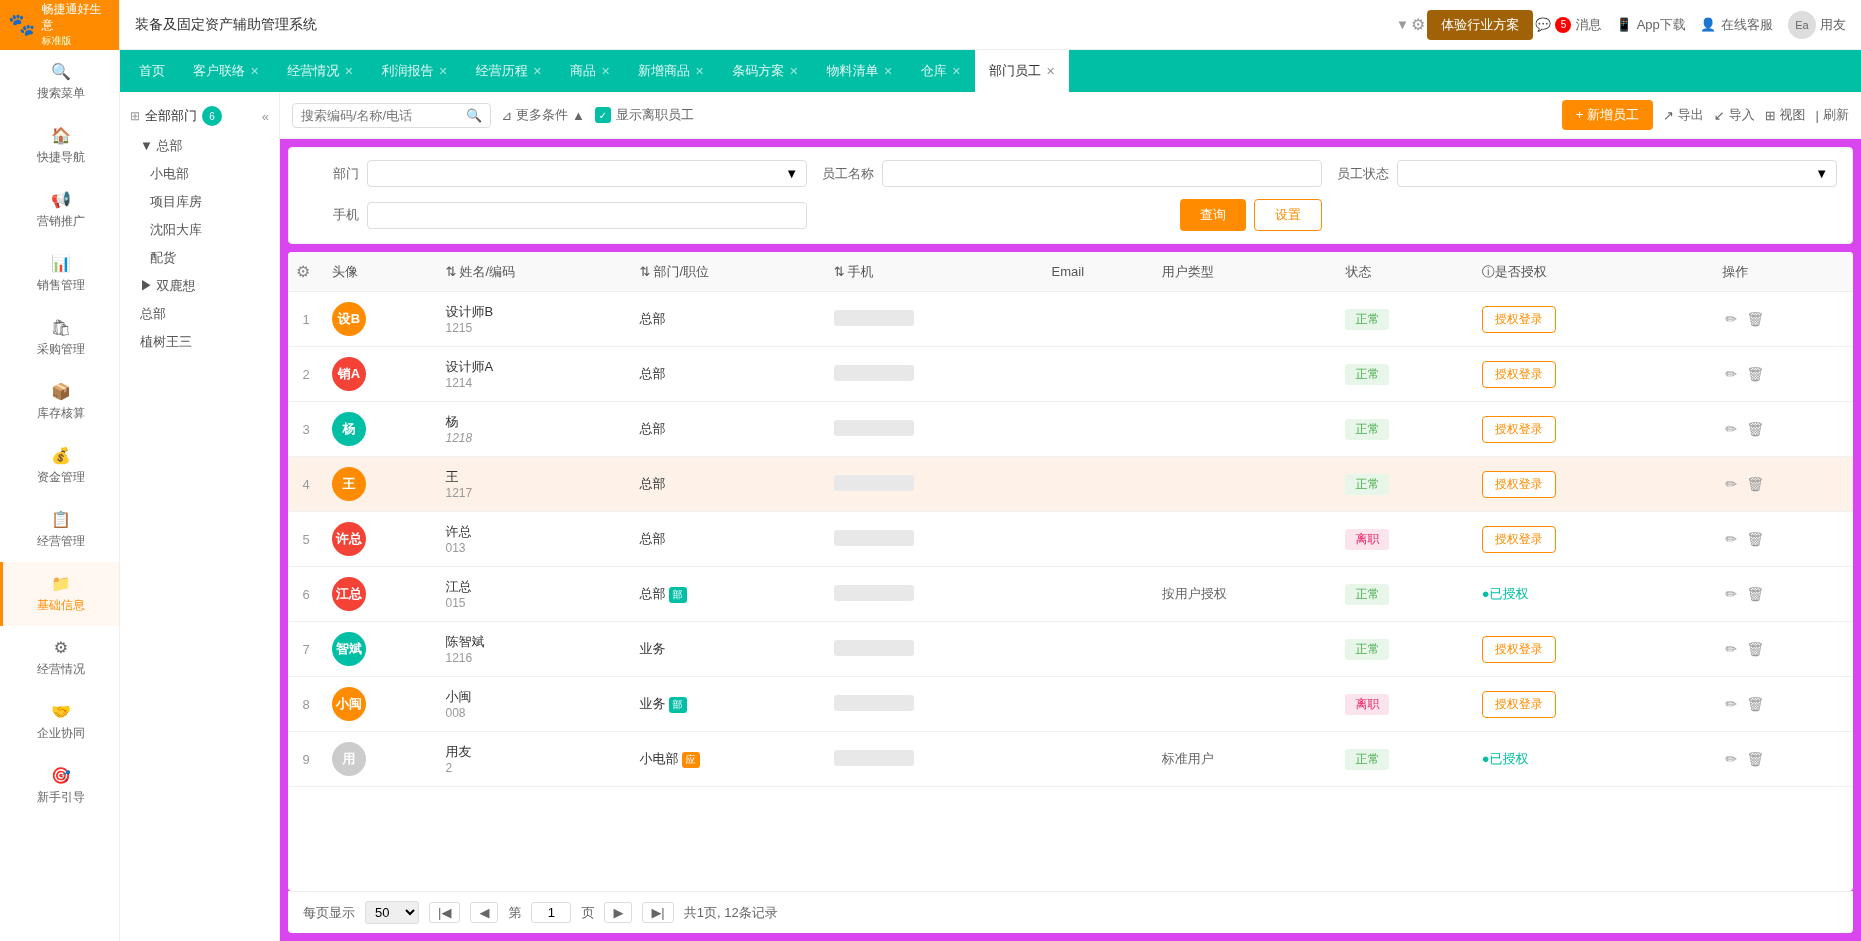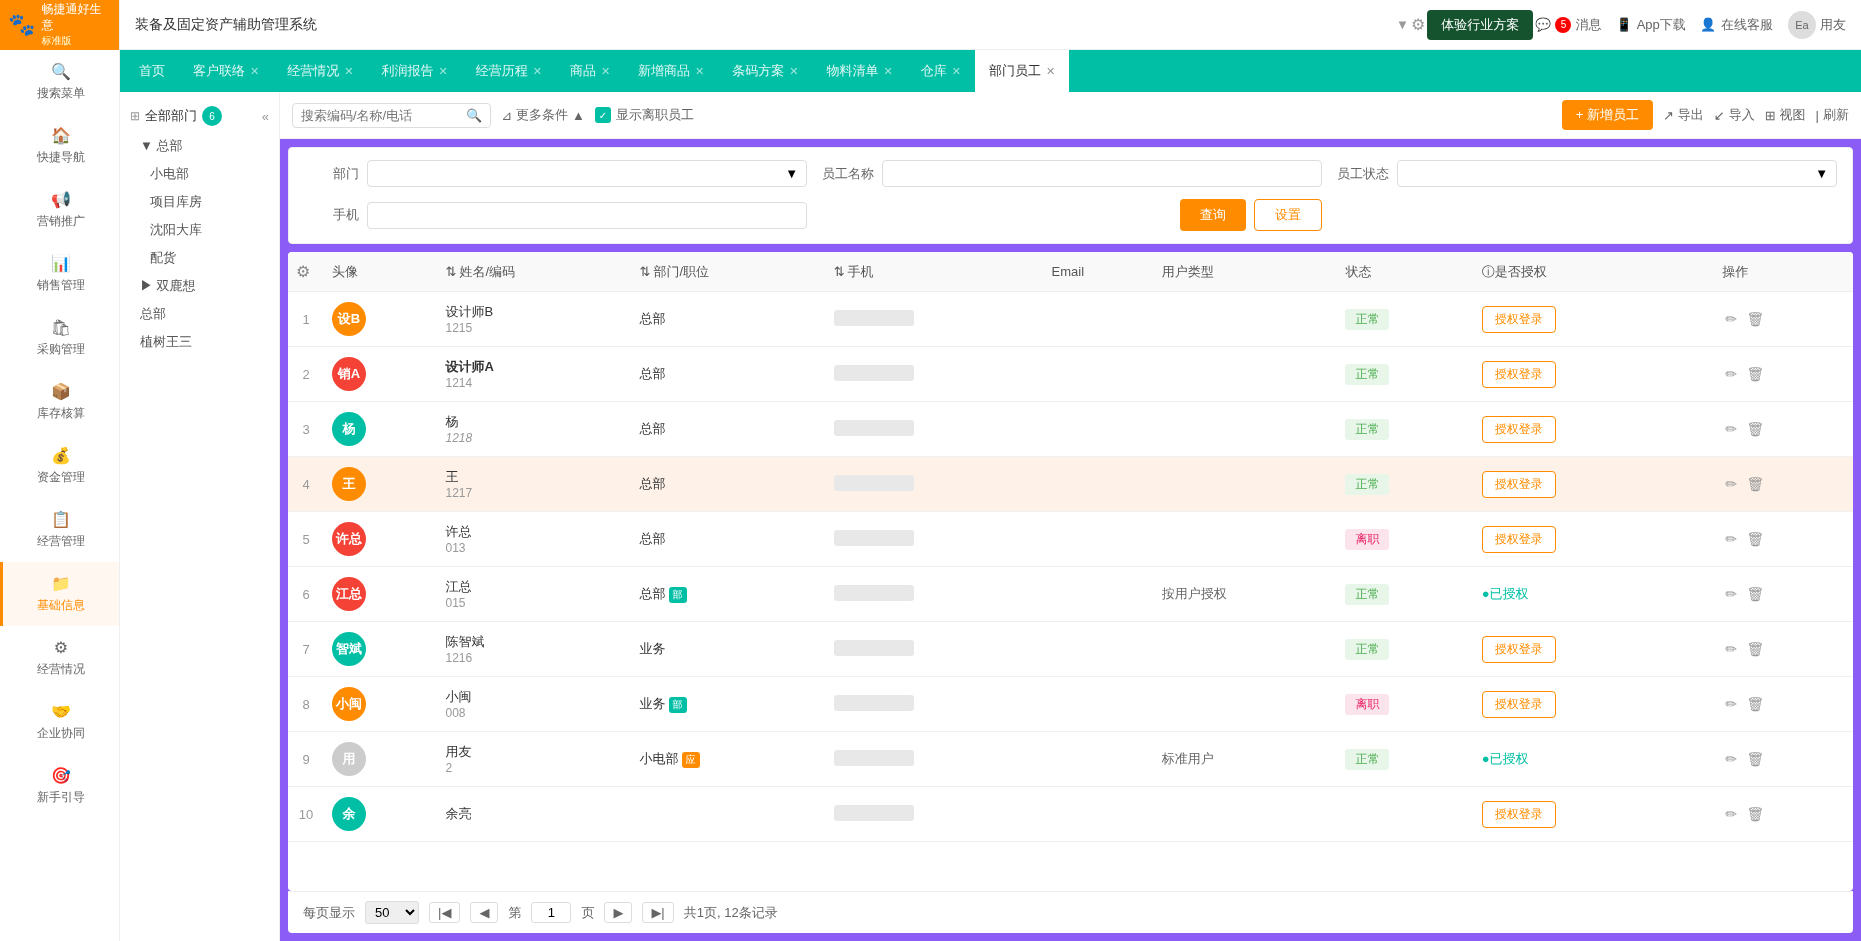--- a/index.html
+++ b/index.html
@@ -17,41 +17,41 @@
 
     
     .main { flex: 1; display: flex; flex-direction: column; overflow: hidden; }
 
     
     .topbar { height: 50px; background: #fff; display: flex; align-items: center; padding: 0 15px; border-bottom: 1px solid #eee; gap: 2px; }
     .topbar-title { font-size: 14px; color: #333; flex: 1; }
     .topbar-actions { display: flex; align-items: center; gap: 15px; }
     .topbar-action { display: flex; align-items: center; gap: 4px; color: #666; cursor: pointer; font-size: 13px; }
     .badge { background: #f00; color: #fff; border-radius: 50%; width: 16px; height: 16px; font-size: 10px; display: flex; align-items: center; justify-content: center; }
-    .btn-experience { background: #14532d; color: #fff; border: none; padding: 6px 14px; border-radius: 4px; cursor: pointer; font-size: 13px; }
+    .btn-experience { background: #a16207; color: #fff; border: none; padding: 6px 14px; border-radius: 4px; cursor: pointer; font-size: 13px; }
 
     
     .nav-tabs { background: #00bfa5; display: flex; align-items: center; height: 42px; padding: 0 5px; overflow-x: auto; }
     .nav-tab { color: #e0f7f4; padding: 0 14px; height: 42px; display: flex; align-items: center; cursor: pointer; white-space: nowrap; gap: 5px; font-size: 13px; }
     .nav-tab.active { background: #fff; color: #333; }
     .nav-tab-close { font-size: 11px; opacity: 0.7; }
 
     
     .content { flex: 1; display: flex; overflow: hidden; }
 
     
     .left-panel { width: 160px; background: #fff; border-right: 1px solid #eee; padding: 8px 0; overflow-y: auto; flex-shrink: 0; }
     .dept-header { display: flex; align-items: center; padding: 6px 10px; gap: 5px; font-size: 13px; color: #333; }
     .dept-circle { width: 20px; height: 20px; border-radius: 50%; background: #00bfa5; color: #fff; font-size: 10px; display: flex; align-items: center; justify-content: center; }
     .dept-collapse { color: #999; cursor: pointer; margin-left: auto; }
     .dept-tree-item { padding: 5px 10px 5px 20px; color: #555; cursor: pointer; font-size: 13px; }
     .dept-tree-child { padding-left: 30px; }
 
     
-    .right-panel { flex: 1; display: flex; flex-direction: column; overflow: hidden; background: #8b5cf6; }
+    .right-panel { flex: 1; display: flex; flex-direction: column; overflow: hidden; background: #d946ef; }
 
     
     .search-bar { background: #fff; padding: 8px 12px; display: flex; align-items: center; gap: 10px; border-bottom: 1px solid #eee; }
     .search-input-wrap { display: flex; align-items: center; border: 1px solid #ddd; border-radius: 4px; padding: 4px 8px; gap: 5px; }
     .search-input-wrap input { border: none; outline: none; font-size: 13px; width: 160px; }
     .search-icon { color: #999; }
     .filter-btn { display: flex; align-items: center; gap: 4px; color: #666; cursor: pointer; }
     .show-resigned { display: flex; align-items: center; gap: 5px; color: #666; cursor: pointer; }
     .checkbox-checked { width: 16px; height: 16px; border: 2px solid #00bfa5; background: #00bfa5; border-radius: 3px; display: flex; align-items: center; justify-content: center; color: #fff; font-size: 10px; }
     .right-actions { margin-left: auto; display: flex; align-items: center; gap: 10px; }
@@ -363,21 +363,21 @@
       <span class="op-btn" title="编辑">✏</span>
       <span class="op-btn" title="删除">🗑</span>
     </td>
   </tr>
               <tr>
     <td style="text-align:center;color:#999;">2</td>
     <td>
       <div class="avatar" style="background:#f44336;">销A</div>
     </td>
     <td>
-      <div style="font-weight:700;">设计师A</div>
+      <div style="font-weight:400;">设计师A</div>
       <div style="color:#999;font-size:12px;">1214</div>
     </td>
     <td>总部</td>
     <td><span class="phone-mask"></span></td>
     <td></td>
     <td style="color:#666;"></td>
     <td>
       <span class="status-badge status-normal">正常</span>
     </td>
     <td><button class="btn-auth">授权登录</button></td>
@@ -535,43 +535,20 @@
       <div style="color:#999;font-size:12px;">2</div>
     </td>
     <td>小电部<span class="dept-badge dept-badge-orange">应</span></td>
     <td><span class="phone-mask"></span></td>
     <td></td>
     <td style="color:#666;">标准用户</td>
     <td>
       <span class="status-badge status-normal">正常</span>
     </td>
     <td><span class="authorized">●已授权</span></td>
-    <td></td>
-    <td>
-      <span class="op-btn" title="编辑">✏</span>
-      <span class="op-btn" title="删除">🗑</span>
-    </td>
-  </tr>
-              <tr>
-    <td style="text-align:center;color:#999;">10</td>
-    <td>
-      <div class="avatar" style="background:#00bfa5;">余</div>
-    </td>
-    <td>
-      <div style="font-weight:500;">余亮</div>
-      <div style="color:#999;font-size:12px;"></div>
-    </td>
-    <td></td>
-    <td><span class="phone-mask"></span></td>
-    <td></td>
-    <td style="color:#666;"></td>
-    <td>
-      
-    </td>
-    <td><button class="btn-auth">授权登录</button></td>
     <td></td>
     <td>
       <span class="op-btn" title="编辑">✏</span>
       <span class="op-btn" title="删除">🗑</span>
     </td>
   </tr>
             </tbody>
         </table>
       </div>
 

